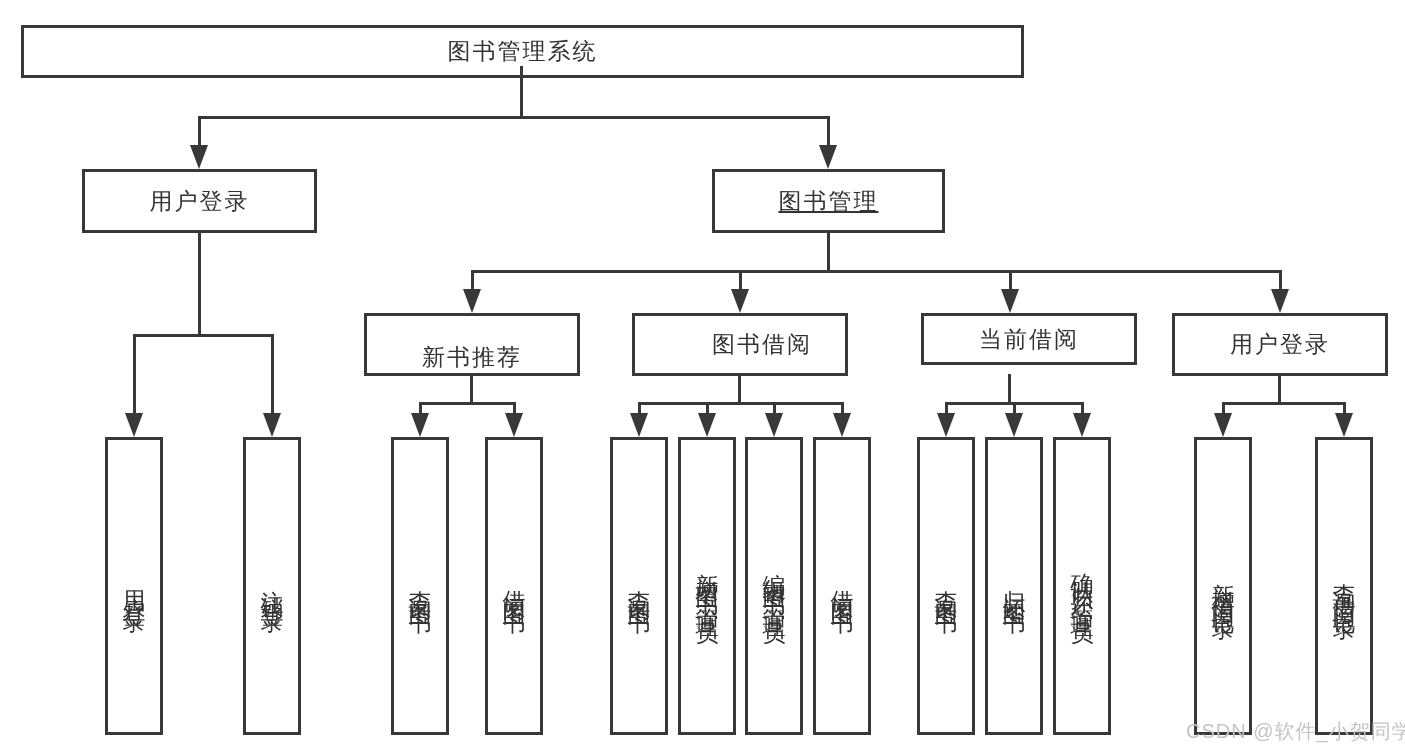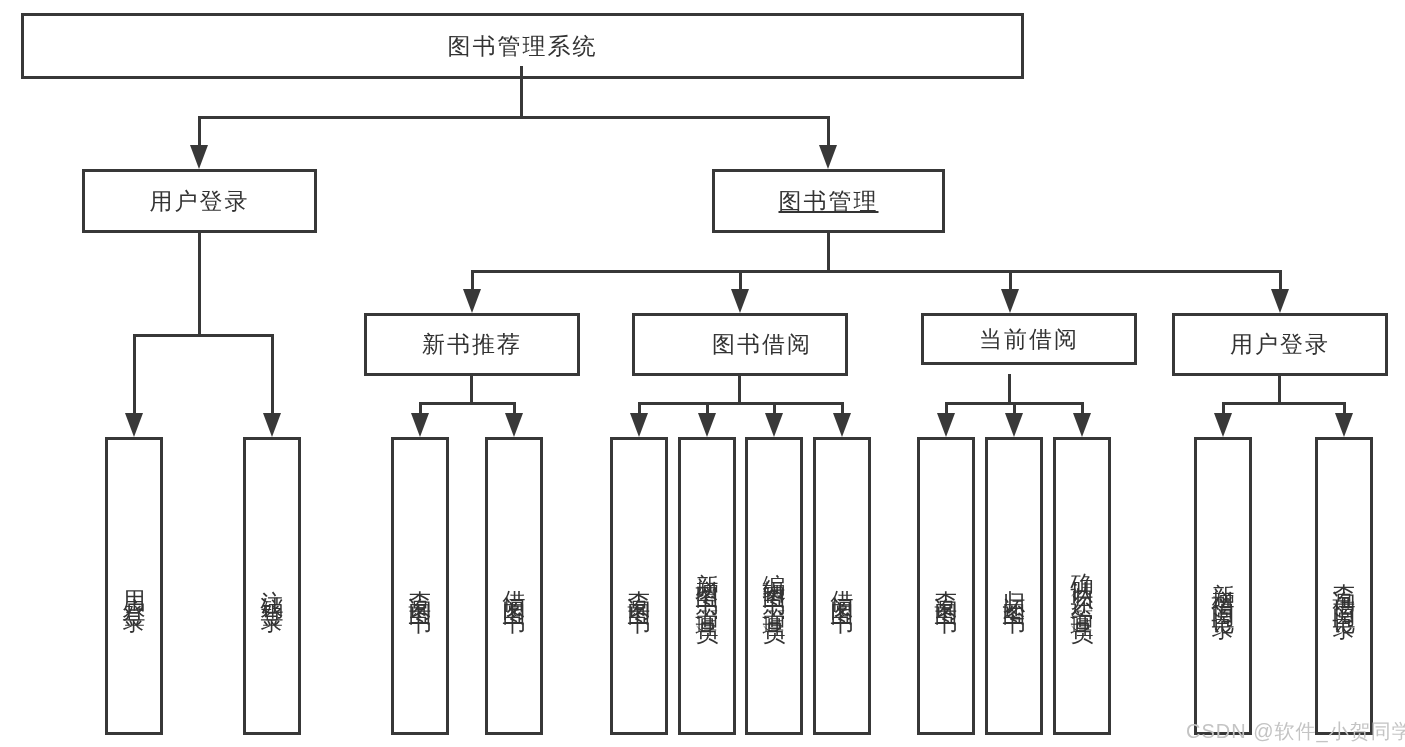--- a/index.html
+++ b/index.html
@@ -34,21 +34,21 @@
   .watermark {
     position:absolute; left:1186px; top:718px; font-size:20px;
     color:var(--watermark); letter-spacing:1px; white-space:nowrap; z-index:5;
   }
 </style>
 </head>
 <body>
 
 <div id="canvas">
 
-  <div class="box h" style="left:21px; top:13px; width:1003px; height:66px;">
+  <div class="box h" style="left:21px; top:25px; width:1003px; height:53px;">
     <span>图书管理系统</span>
   </div>
 
   <div class="vl" style="left:520px; top:66px; height:52px;"></div>
   <div class="hl" style="left:198px; top:116px; width:632px;"></div>
   <div class="vl" style="left:198px; top:116px; height:32px;"></div>
   <div class="arr" style="left:190px; top:145px;"></div>
   <div class="vl" style="left:827px; top:116px; height:32px;"></div>
   <div class="arr" style="left:819px; top:145px;"></div>
 
@@ -70,21 +70,21 @@
   <div class="hl" style="left:471px; top:270px; width:810px;"></div>
   <div class="vl" style="left:471px; top:270px; height:22px;"></div>
   <div class="arr" style="left:463px; top:289px;"></div>
   <div class="vl" style="left:739px; top:270px; height:22px;"></div>
   <div class="arr" style="left:731px; top:289px;"></div>
   <div class="vl" style="left:1009px; top:270px; height:22px;"></div>
   <div class="arr" style="left:1001px; top:289px;"></div>
   <div class="vl" style="left:1279px; top:270px; height:22px;"></div>
   <div class="arr" style="left:1271px; top:289px;"></div>
 
-  <div class="box h" style="left:364px; top:313px; width:216px; height:63px;">
+  <div class="box h" style="left:364px; top:313px; width:216px; height:63px;align-items:flex-end;">
     <span>新书推荐</span>
   </div>
   <div class="box h" style="left:632px; top:313px; width:216px; height:63px;padding-left:44px;">
     <span>图书借阅</span>
   </div>
   <div class="box h" style="left:902px; top:313px; width:216px; height:52px;margin-left:19px;">
     <span>当前借阅</span>
   </div>
   <div class="box h" style="left:1172px; top:313px; width:216px; height:63px;">
     <span>用户登录</span>

